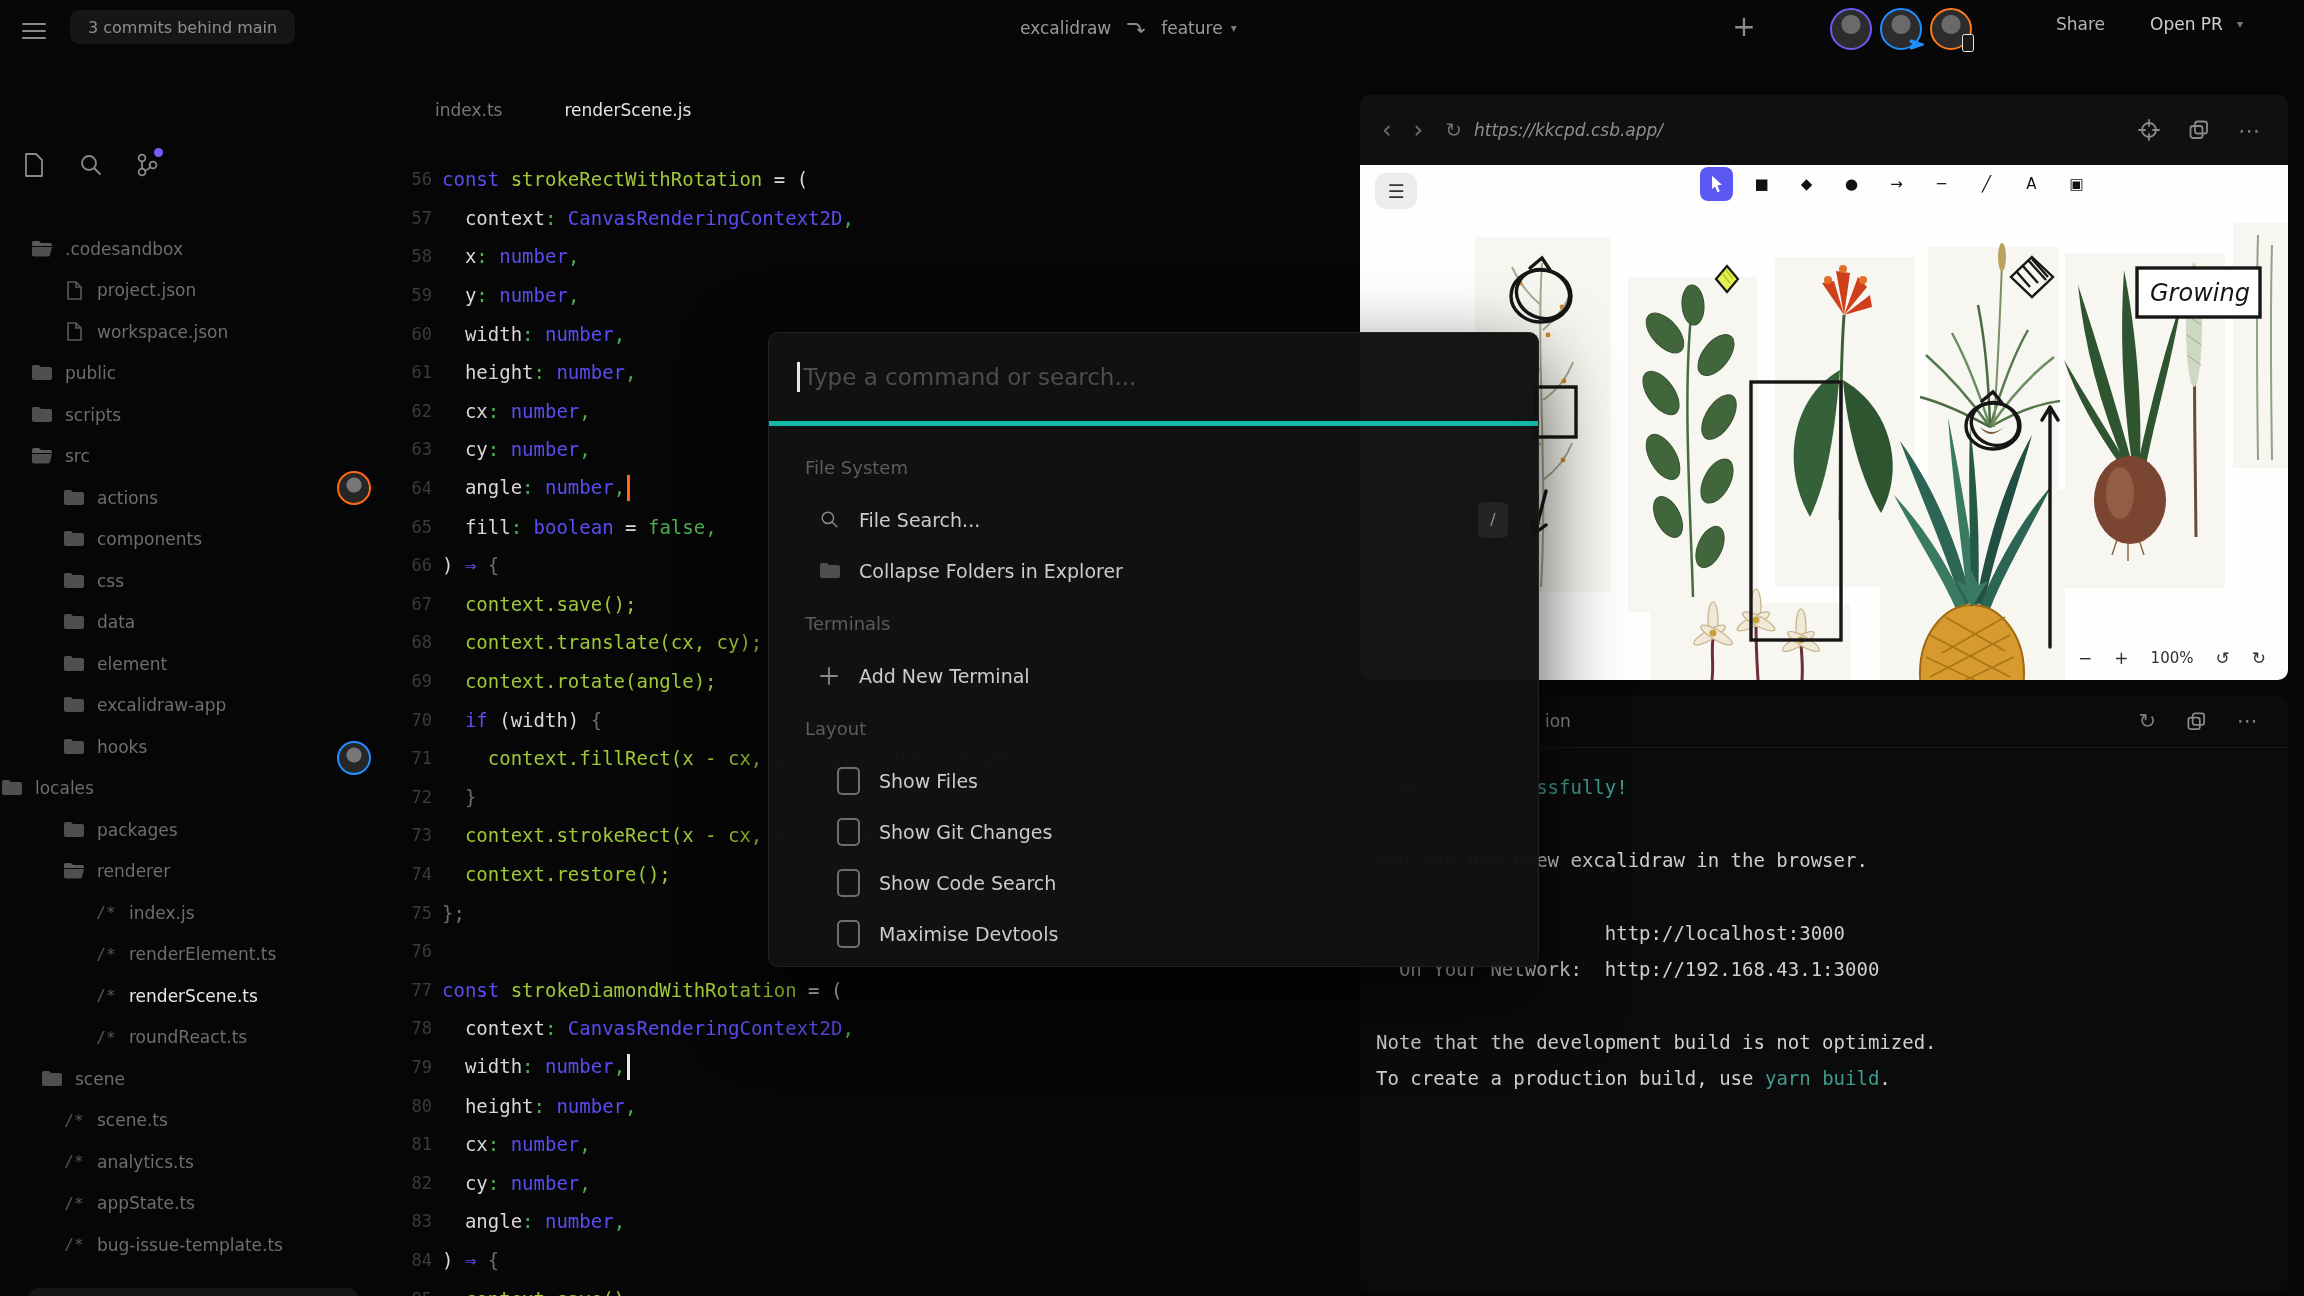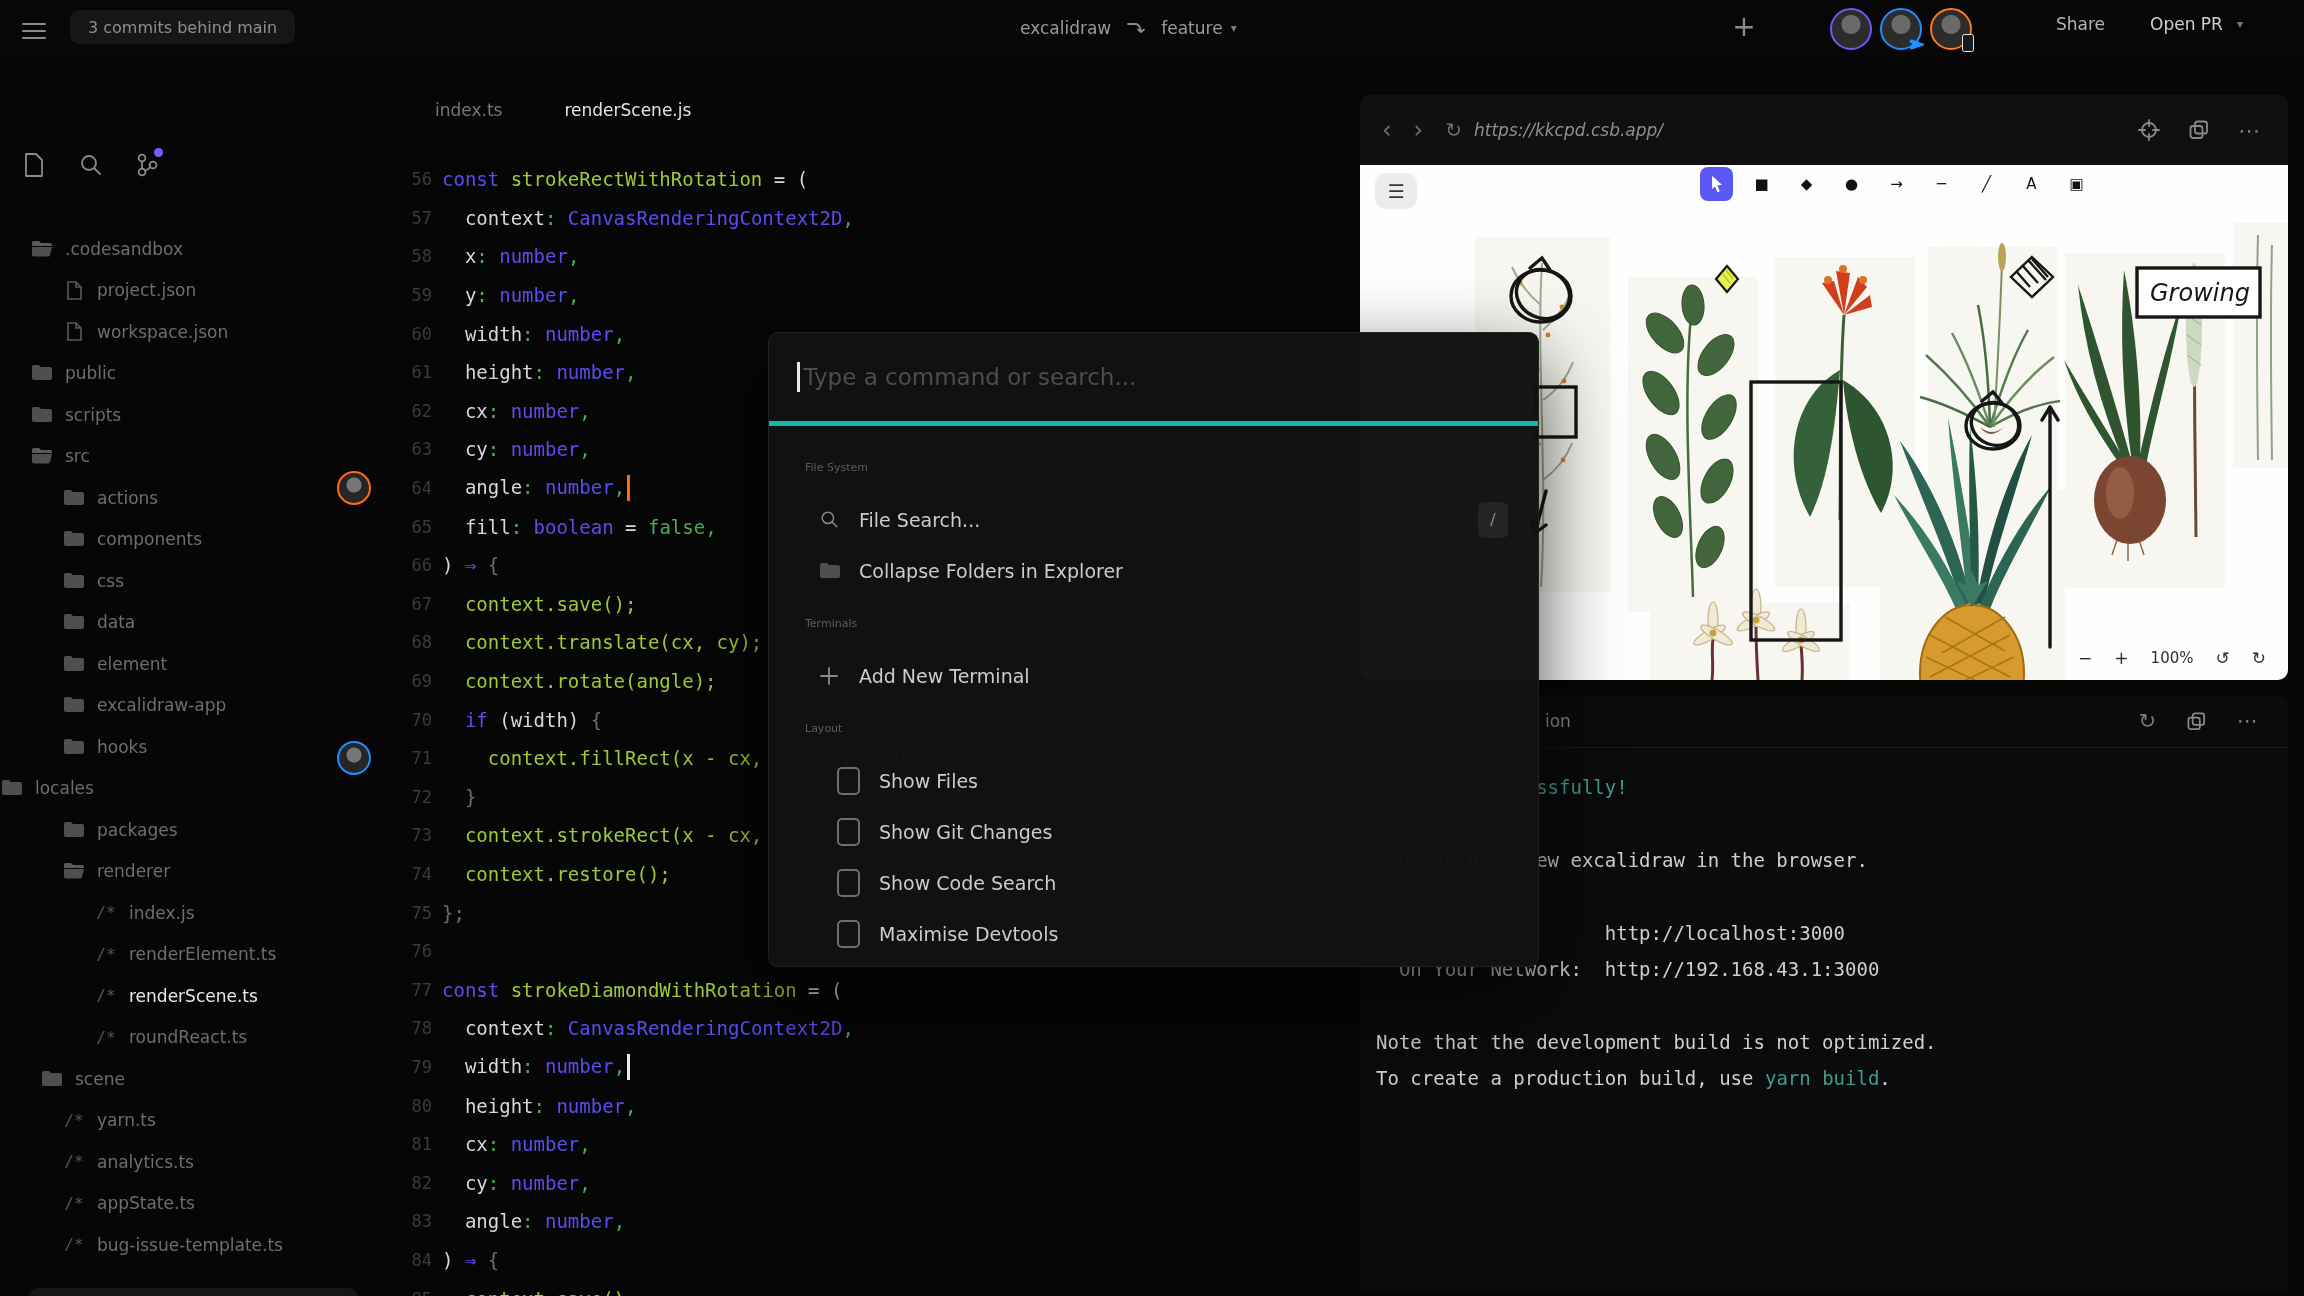--- a/index.html
+++ b/index.html
@@ -49,21 +49,21 @@
   .tok-w{color:#d8d8d8;} .tok-c{color:#6e6e6e;}
   .caret{display:inline-block;width:3px;height:26px;vertical-align:middle;margin-left:2px;background:#e8e8e8;}
   .caret.orange{background:#ff6a13;}
   
   #palette{left:768px;top:332px;width:769px;height:633px;background:rgba(17,17,17,.985);
     border:1px solid #222;border-radius:10px;z-index:60;overflow:hidden;box-shadow:0 30px 80px rgba(0,0,0,.7);}
   #pal-input{height:88px;display:flex;align-items:center;padding:0 28px;border-bottom:5px solid #14b8a6;}
   #pal-caret{width:2.5px;height:30px;background:#e8e8e8;margin-right:4px;}
   #pal-ph{color:#4d4d4d;font-size:23px;}
   #pal-body{padding-top:14px;}
-  .pal-label{height:54px;display:flex;align-items:center;padding-left:36px;color:#5c5c5c;font-size:11px;}
+  .pal-label{height:54px;display:flex;align-items:center;padding-left:36px;color:#5c5c5c;font-size:18px;}
   .pal-item{height:51px;display:flex;align-items:center;padding:0 30px 0 50px;color:#cccccc;font-size:19px;cursor:pointer;}
   .pal-item .ic{width:26px;color:#9a9a9a;flex:none;display:flex;}
   .pal-item .lbl{margin-left:14px;}
   .pal-item .sc{margin-left:auto;background:#242424;color:#8f8f8f;border-radius:6px;width:30px;height:36px;
     display:flex;align-items:center;justify-content:center;font-size:16px;}
   .cb{width:19px;height:24px;border:2px solid #6e6e6e;border-radius:5px;margin-left:18px;flex:none;}
   .pal-item .cb + .lbl{margin-left:19px;}
   
   #preview{left:1360px;top:95px;width:928px;height:585px;border-radius:10px;overflow:hidden;z-index:10;}
   #chrome{height:70px;background:#101011;display:flex;align-items:center;color:#757575;}
@@ -302,21 +302,21 @@
       <div class="tree-row" style="padding-left: 40px;">
         <span class="tree-ic">
           <svg width="22" height="18" viewBox="0 0 22 18">
             <path fill="#4f4f4f" d="M1 3 q0-2 2-2 h5 l2 2 h9 q2 0 2 2 v9 q0 2-2 2 H3 q-2 0-2-2 Z"></path>
           </svg>
         </span>
         <span>scene</span>
       </div>
       <div class="tree-row" style="padding-left: 62px;">
         <span class="tree-ic ts-ic">/*</span>
-        <span>yarn.ts</span>
+        <span>scene.ts</span>
       </div>
       <div class="tree-row" style="padding-left: 62px;">
         <span class="tree-ic ts-ic">/*</span>
         <span>analytics.ts</span>
       </div>
       <div class="tree-row" style="padding-left: 62px;">
         <span class="tree-ic ts-ic">/*</span>
         <span>appState.ts</span>
       </div>
       <div class="tree-row" style="padding-left: 62px;">

